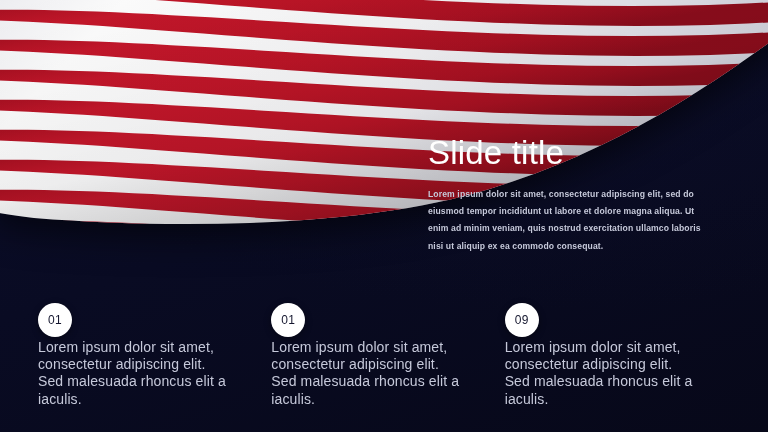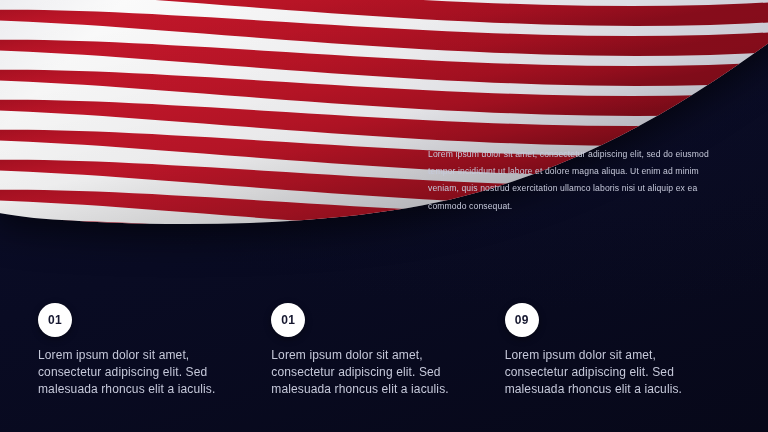--- a/index.html
+++ b/index.html
@@ -49,21 +49,21 @@
     font-size: 33px;
     line-height: 40px;
     font-weight: 400;
     letter-spacing: 0.2px;
     color: #ffffff;
   }
   .slide-body {
     margin: 13px 4px 0 0;
     font-size: 8.6px;
     line-height: 17.2px;
-    font-weight: 400;
+    font-weight: 700;
     color: #c6c9da;
     letter-spacing: 0.12px;
     width: 288px;
   }
 
   .columns {
     position: absolute;
     left: 38px;
     top: 303px;
     width: 700px;
@@ -80,27 +80,27 @@
     height: 34px;
     border-radius: 50%;
     background: #ffffff;
     display: flex;
     align-items: center;
     justify-content: center;
     box-shadow: 0 2px 7px rgba(0,0,0,0.38);
   }
   .num-badge span {
     font-size: 12px;
-    font-weight: 700;
+    font-weight: 400;
     color: #15172f;
     letter-spacing: 0.3px;
   }
   .col-text {
-    margin: 10px 0 0 0;
-    font-size: 12px;
+    margin: 2px 0 0 0;
+    font-size: 14px;
     line-height: 17.2px;
     color: #c6c9da;
     letter-spacing: 0.12px;
   }
 </style>
 </head>
 <body>
 
 <div class="slide">
 
@@ -152,20 +152,21 @@
         <path d="M-10,234 C200,230 520,276 810,254 L810,274 C520,296 200,250 -10,244 Z" fill="url(#redShade)"></path>
 
         <rect x="-10" y="-30" width="820" height="300" fill="url(#softShade)"></rect>
       </g>
     </svg>
   </div>
 
   <div class="content">
 
     <div class="title-block">
+      <h1 class="slide-title">Slide title</h1>
       <p class="slide-body">Lorem ipsum dolor sit amet, consectetur adipiscing elit, sed do eiusmod tempor incididunt ut labore et dolore magna aliqua. Ut enim ad minim veniam, quis nostrud exercitation ullamco laboris nisi ut aliquip ex ea commodo consequat.</p>
     </div>
 
     <div class="columns">
 
       <div class="column">
         <div class="num-badge">
           <span>01</span>
         </div>
         <p class="col-text">Lorem ipsum dolor sit amet, consectetur adipiscing elit. Sed malesuada rhoncus elit a iaculis.</p>

